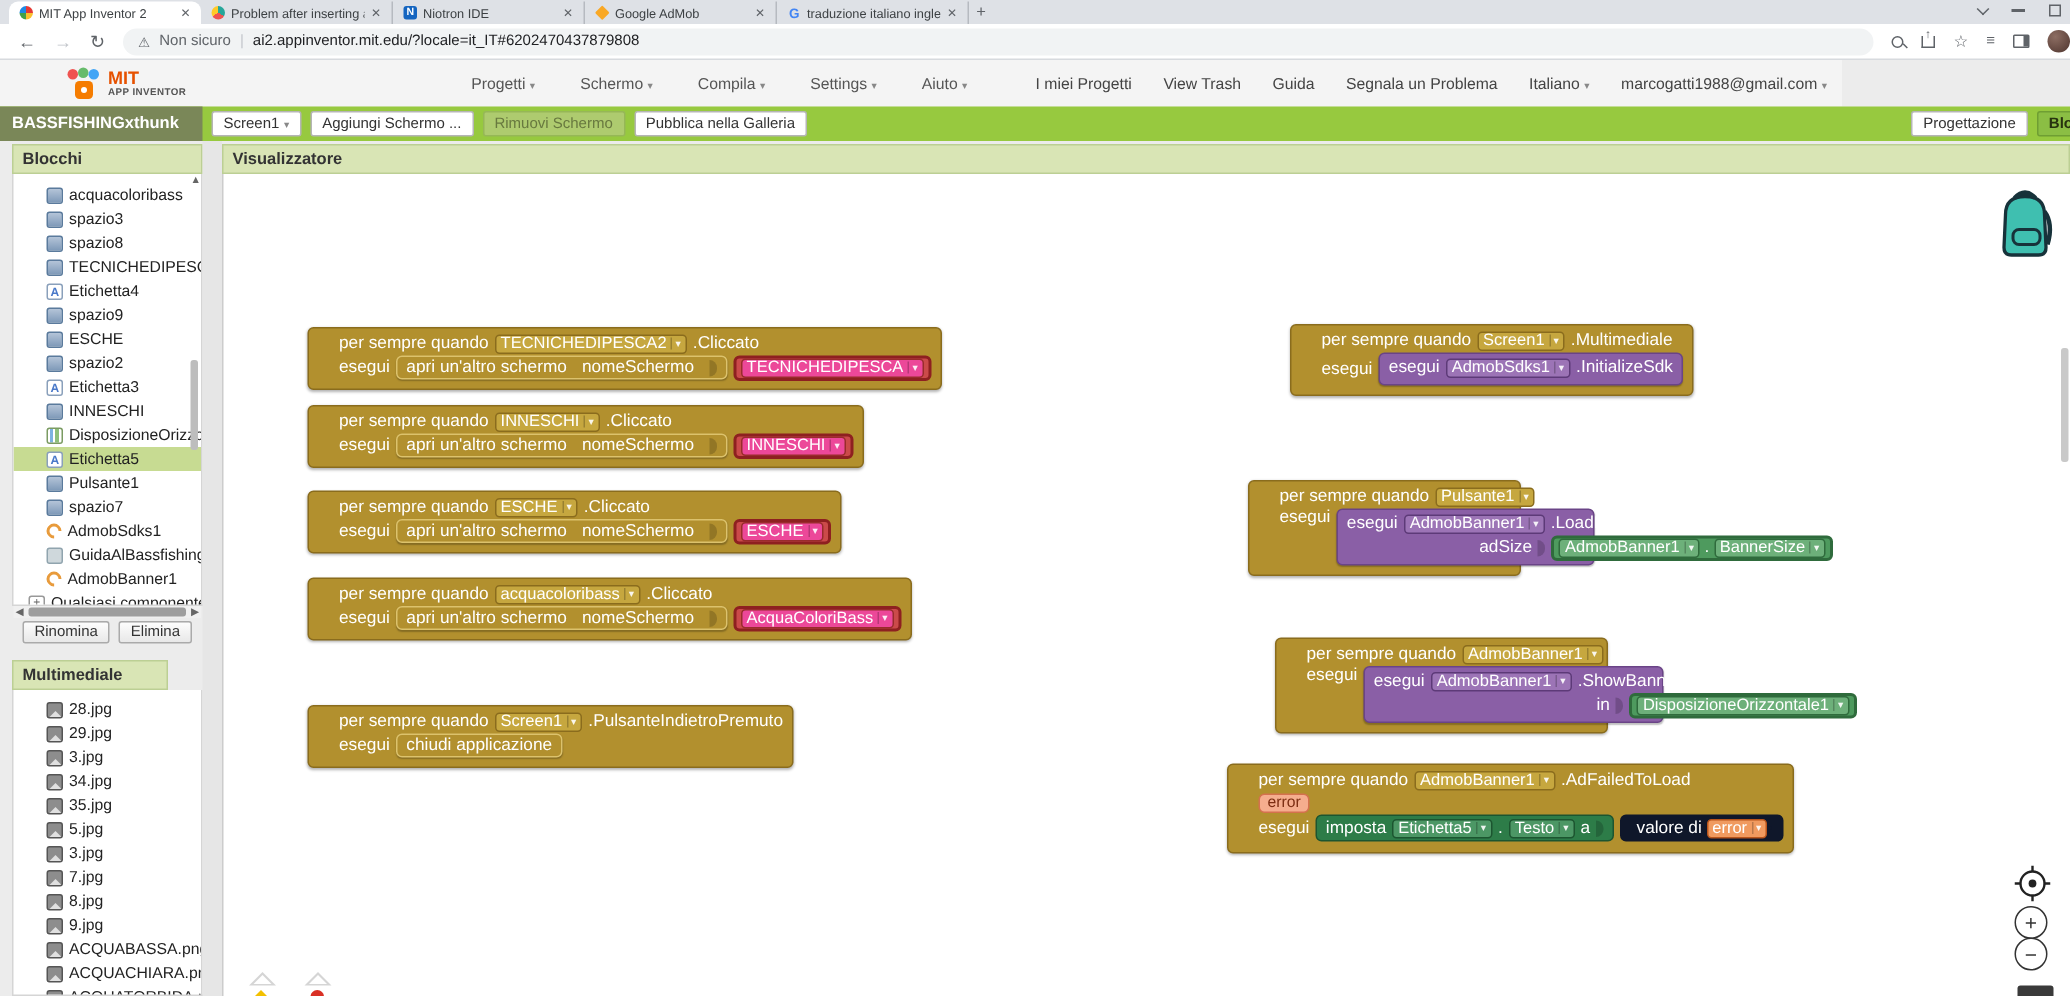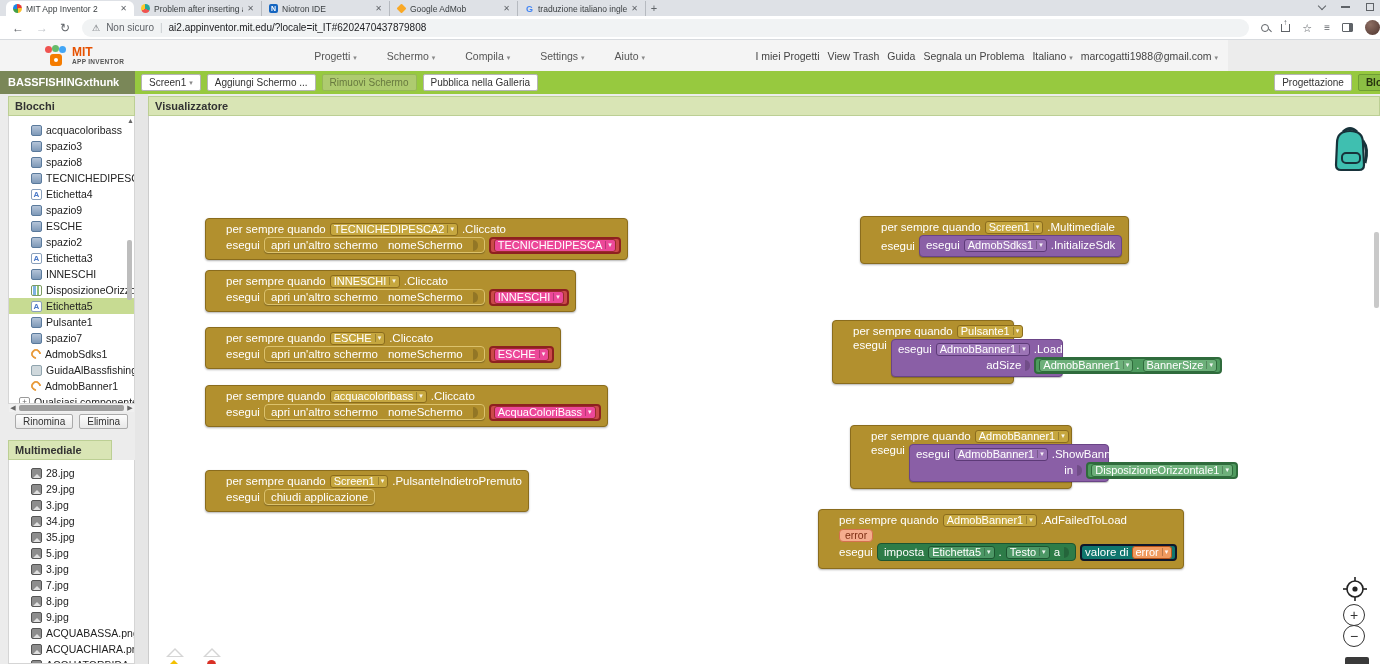--- a/index.html
+++ b/index.html
@@ -52,21 +52,21 @@
   .dots i{position:absolute;width:7px;height:7px;border-radius:50%}
   .dots i:nth-child(1){left:0;top:1px;background:#ef5350}
   .dots i:nth-child(2){left:7px;top:0;background:#66bb6a}
   .dots i:nth-child(3){left:14px;top:1px;background:#42a5f5}
   .dots i:nth-child(4){left:5px;top:9px;width:12px;height:12px;border-radius:3px;background:#f57c00}
   .dots i:nth-child(5){left:9px;top:13px;width:4px;height:4px;background:#fff}
   #brand .mit{color:#e65100;font-weight:bold;font-size:12px;line-height:11px}
   #brand .sub{color:#555;font-size:6.5px;font-weight:bold;letter-spacing:.3px}
   #menus{display:flex;gap:30px;margin-left:190px;font-size:10.5px;color:#555}
   .dd8{font-size:7px;color:#888}
-  #hlinks{margin-left:auto;margin-right:10px;display:flex;gap:8px;font-size:10.5px;color:#444;align-items:center}
+  #hlinks{margin-left:auto;margin-right:10px;display:flex;gap:21px;font-size:10.5px;color:#444;align-items:center}
 
   
   #greenbar{left:0;top:71px;width:1380px;height:23px;background:#97c93f;display:flex;align-items:center}
   #projname{width:135px;height:23px;background:#7a8758;color:#fff;font-weight:bold;font-size:11px;line-height:23px;padding-left:8px;flex:0 0 auto}
   .gbtn{height:17px;font-size:10px;padding:0 7px;border-radius:2px;background:#fff;border:1px solid #b5b5b5;color:#333;margin-left:6px;display:flex;align-items:center;gap:3px}
   .gbtn.disabled{background:#aecb6f;border-color:#96b757;color:#68793f}
   .gbtn.selected{background:#8bbe44;border-color:#6f9e33;color:#27330f;font-weight:bold}
   #gright{margin-left:auto;display:flex;margin-right:-30px}
 
   
@@ -113,21 +113,21 @@
   .sock{width:5px;height:11px;background:rgba(0,0,0,.18);border-radius:0 5px 5px 0}
   .val{display:inline-flex;align-items:center;gap:3px;border-radius:4px;padding:1px 3px;height:17px}
   .vred{background:#cb4a4a;border:2px solid #8e2020}
   .vred .pill{background:#ec4899;border-color:#992c2c}
   .call{background:#8a5fa6;border:1px solid #6a4487;border-radius:4px;padding:1px 6px 3px 6px;box-shadow:0 1px 1px rgba(0,0,0,.25)}
   .call .pill{background:#9c74b6;border-color:#5d3a78}
   .vgreen{background:#4e9a5e;border:2px solid #2f6b3c}
   .vgreen .pill{background:#6db07a;border-color:#2f6b3c}
   .vset{background:#2d7c48;border:1px solid #1c5530;border-radius:4px;padding:1px 6px;display:inline-flex;align-items:center;gap:4px;height:18px}
   .vset .pill{background:#4c9765;border-color:#1c5530}
-  .vorange{background:#0f766e;border:2px solid #0f172a}
+  .vorange{background:#0f172a;border:8px solid #0f172a}
   .vorange .pill{background:#f09a5f;border-color:#b9551b}
   .chip{background:#f5ad8e;border:1px solid #d4714e;color:#7c2d12;border-radius:4px;padding:0 5px;font-size:10.5px;height:13px;display:inline-flex;align-items:center}
   .rowend{justify-content:flex-end}
 
   
   #backpack{left:1323px;top:123px}
   
   .zctl{left:1343px;width:22px;height:22px;border:1.6px solid #333;border-radius:50%;background:#fff;display:flex;align-items:center;justify-content:center;font-size:14px;color:#333}
   #ztarget{top:577px}
   #zplus{top:604px}

